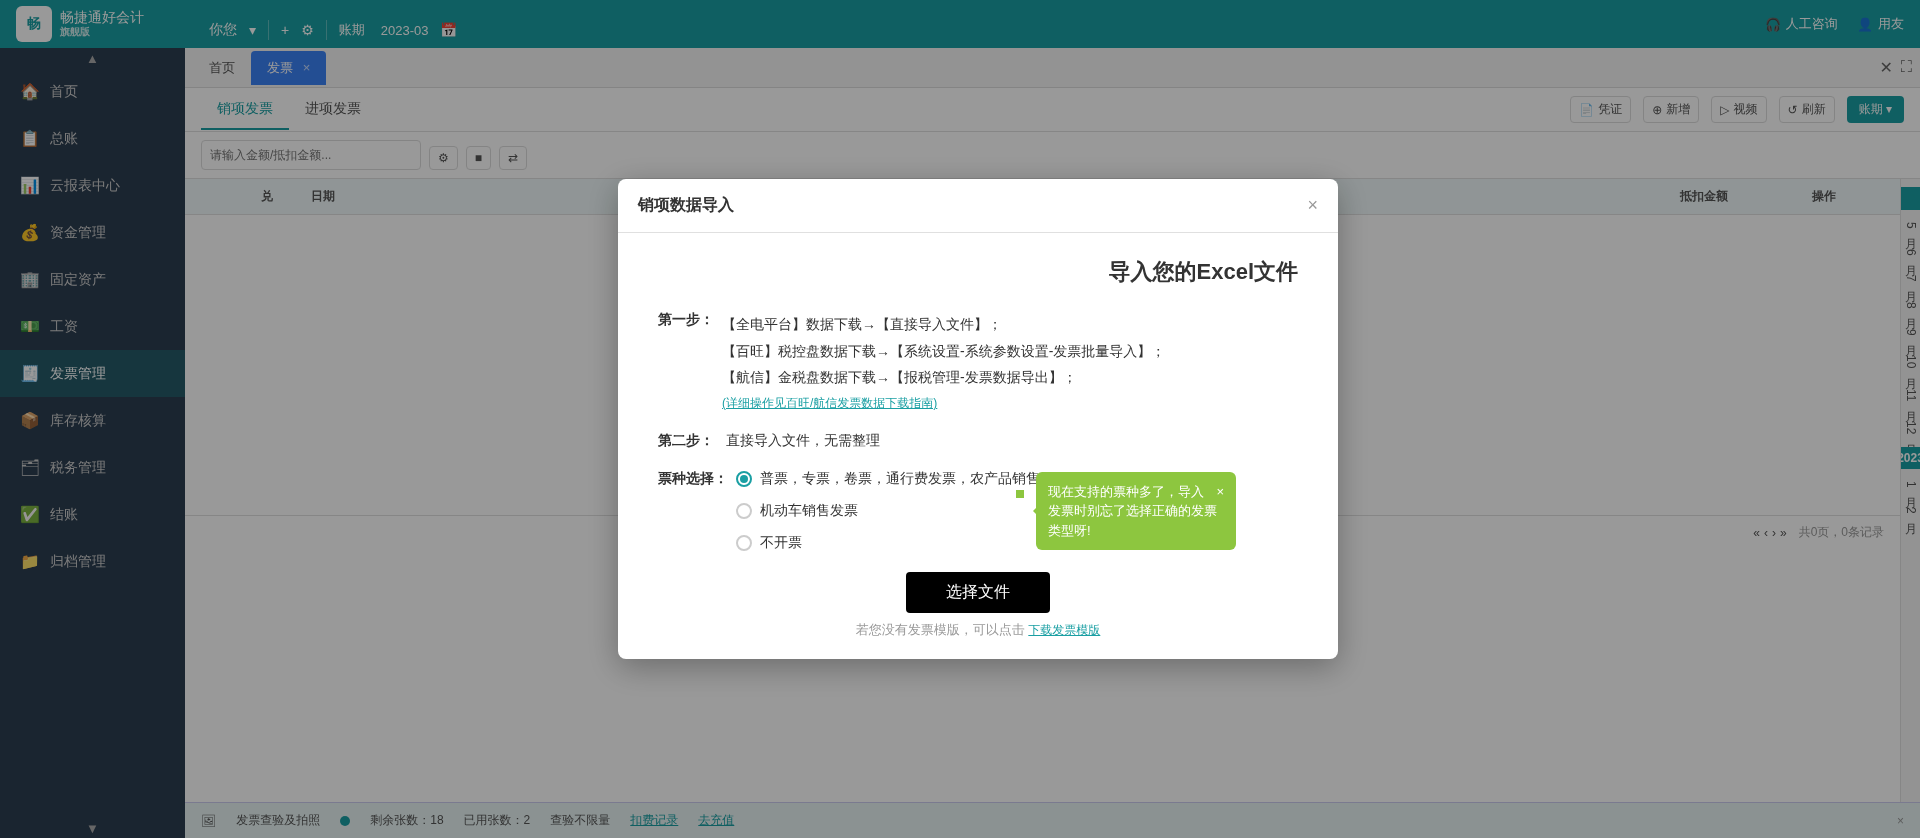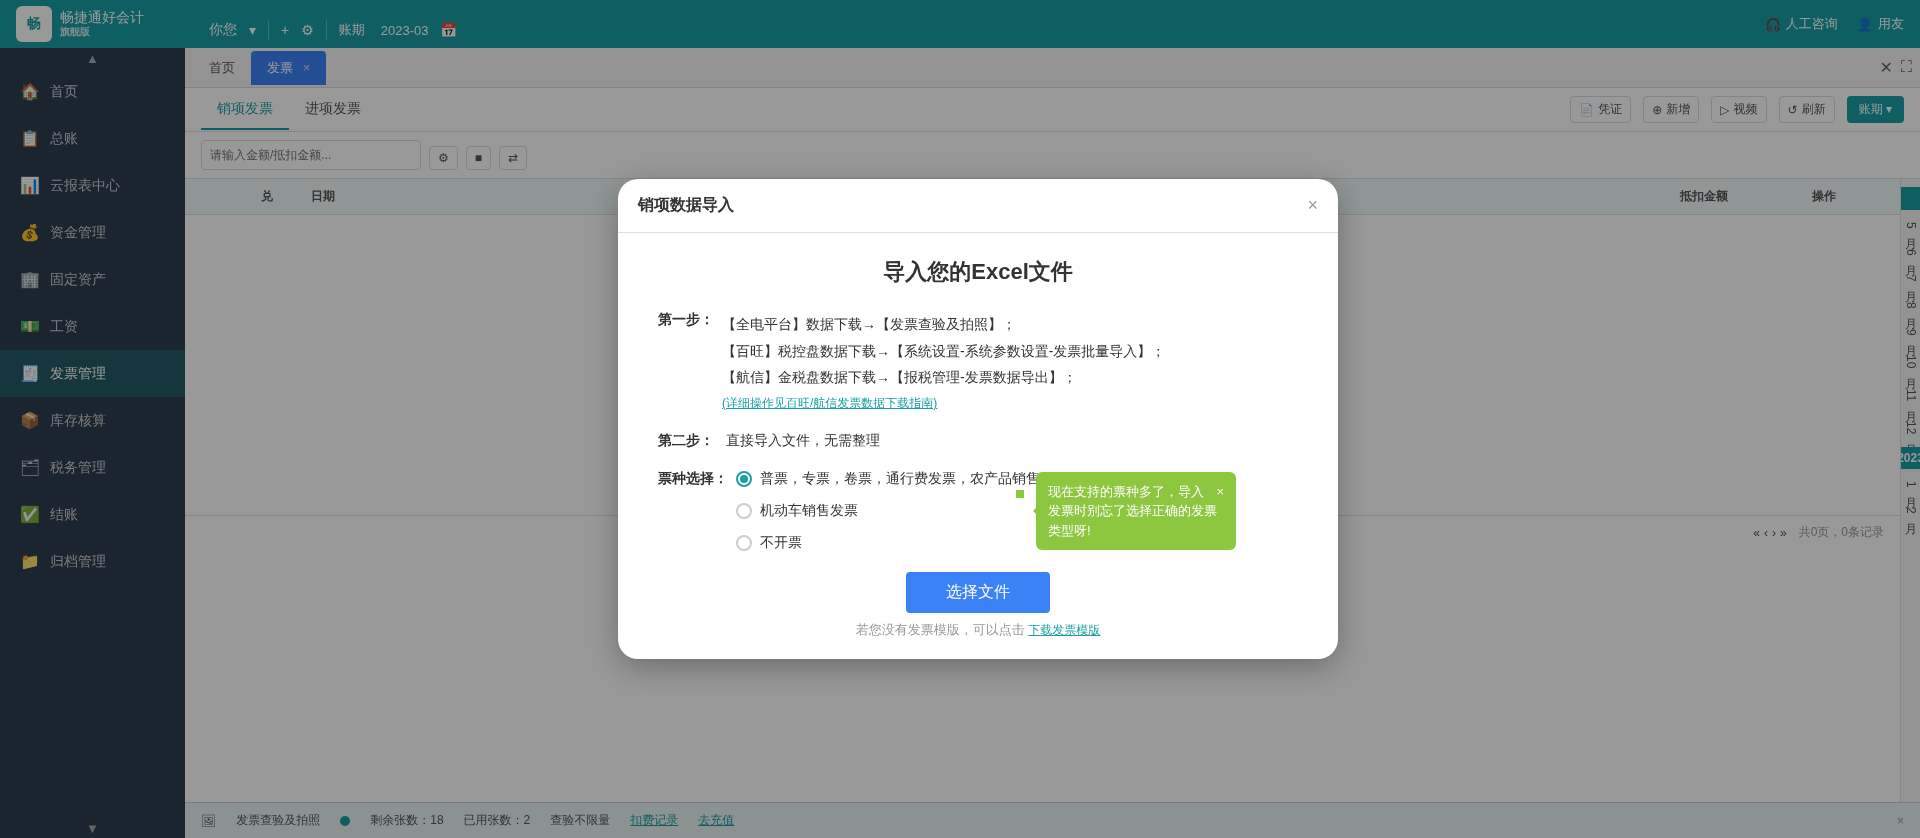--- a/index.html
+++ b/index.html
@@ -122,46 +122,46 @@
     .bottom-link { color: #1a9fa3; cursor: pointer; text-decoration: underline; }
     .bottom-close { margin-left: auto; color: #999; cursor: pointer; }
 
     
     .modal-overlay {
       position: fixed; top: 0; left: 0; right: 0; bottom: 0;
       background: rgba(0,0,0,0.4); z-index: 200;
       display: flex; align-items: center; justify-content: center;
     }
     .modal {
-      background: white; border-radius: 20px; width: 720px;
+      background: white; border-radius: 8px; width: 720px;
       box-shadow: 0 8px 32px rgba(0,0,0,0.3); position: relative; margin-left: 36px;
     }
     .modal-header {
       display: flex; align-items: center; justify-content: space-between;
       padding: 16px 20px; border-bottom: 1px solid #e0e0e0;
     }
     .modal-title { font-size: 16px; font-weight: bold; color: #333; }
     .modal-close { cursor: pointer; color: #999; font-size: 18px; }
     .modal-body { padding: 24px 40px 20px; }
-    .modal-main-title { text-align: center; font-size: 22px; font-weight: bold; color: #333; margin-bottom: 24px; }
+    .modal-main-title { text-align: right; font-size: 22px; font-weight: bold; color: #333; margin-bottom: 24px; }
     .step { margin-bottom: 20px; }
     .step-row { display: flex; gap: 8px; }
     .step-key { font-size: 14px; color: #333; font-weight: bold; white-space: nowrap; }
     .link-text { color: #1a9fa3; cursor: pointer; text-decoration: underline; font-size: 12px; }
     .radio-item { display: flex; align-items: center; gap: 8px; font-size: 14px; color: #333; cursor: pointer; }
     .radio-circle {
       width: 16px; height: 16px; border-radius: 50%; border: 2px solid #ccc;
       display: flex; align-items: center; justify-content: center; flex-shrink: 0;
     }
     .radio-circle.checked { border-color: #1a9fa3; }
     .radio-circle.checked::after {
       content: ''; width: 8px; height: 8px; border-radius: 50%; background: #1a9fa3;
     }
     .select-file-btn {
-      background: #3b82f6; color: white; border: none;
+      background: #000000; color: white; border: none;
       padding: 10px 40px; border-radius: 4px; cursor: pointer; font-size: 16px;
       display: block; margin: 20px auto 8px;
     }
     .modal-footer-text { text-align: center; font-size: 13px; color: #999; }
   </style>
 </head>
 <body>
 
 <div class="top-header">
   <div class="logo-area">
@@ -368,21 +368,21 @@
       <span class="modal-title">销项数据导入</span>
       <span class="modal-close">×</span>
     </div>
     <div class="modal-body">
       <div class="modal-main-title">导入您的Excel文件</div>
 
       <div class="step">
         <div class="step-row">
           <span class="step-key">第一步：</span>
           <div>
-            <div style="font-size:14px;color:#333;line-height:1.9;">【全电平台】数据下载→【发票查验及拍照】；</div>
+            <div style="font-size:14px;color:#333;line-height:1.9;">【全电平台】数据下载→【直接导入文件】；</div>
             <div style="font-size:14px;color:#333;line-height:1.9;">【百旺】税控盘数据下载→【系统设置-系统参数设置-发票批量导入】；</div>
             <div style="font-size:14px;color:#333;line-height:1.9;">【航信】金税盘数据下载→【报税管理-发票数据导出】；</div>
             <div style="margin-top:4px;">
               <span class="link-text">(详细操作见百旺/航信发票数据下载指南)</span>
             </div>
           </div>
         </div>
       </div>
 
       <div class="step">

